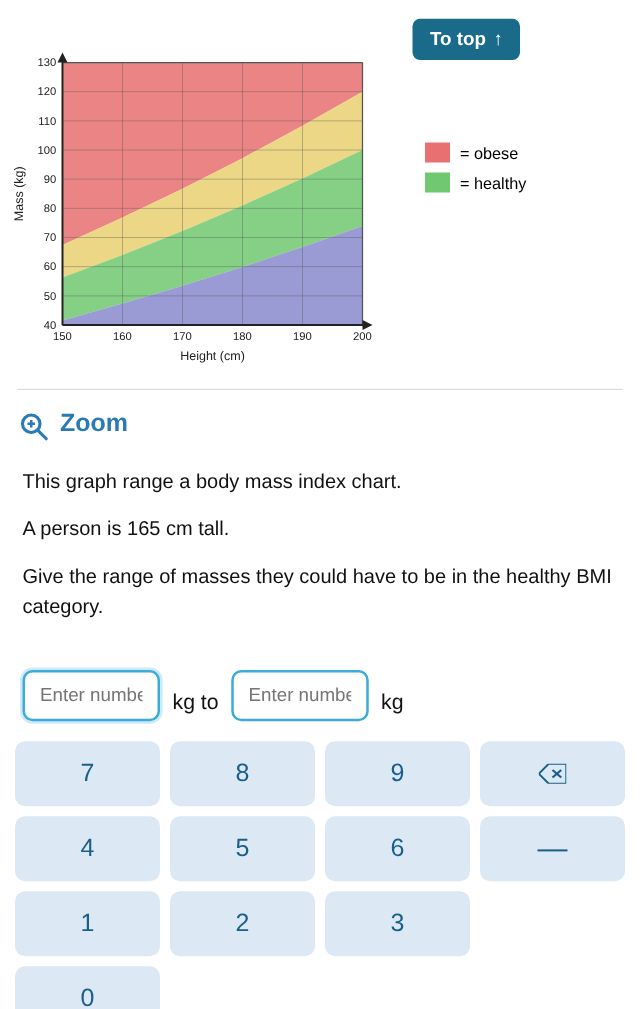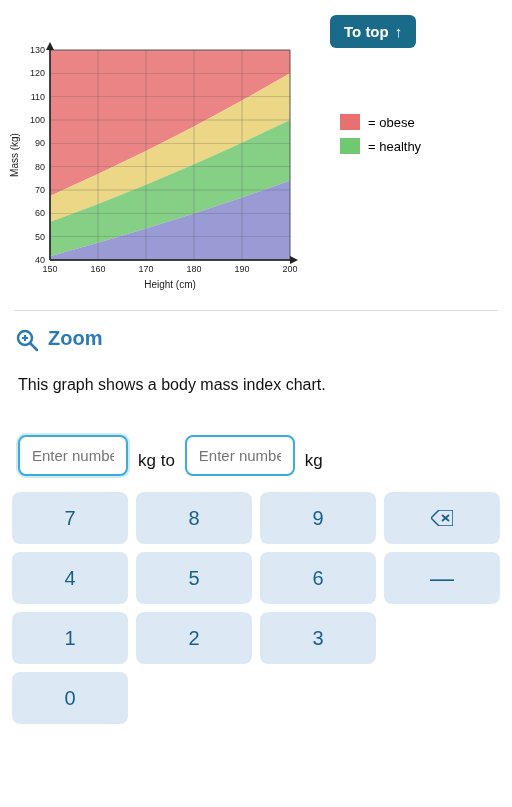--- a/index.html
+++ b/index.html
@@ -260,21 +260,23 @@
   <svg class="zoom-icon" viewBox="0 0 26 26">
     <circle cx="11" cy="11" r="7" fill="none" stroke="#2a7bb5" stroke-width="2.5"></circle>
     <line x1="16.5" y1="16.5" x2="23" y2="23" stroke="#2a7bb5" stroke-width="2.5" stroke-linecap="round"></line>
     <line x1="8" y1="11" x2="14" y2="11" stroke="#2a7bb5" stroke-width="2"></line>
     <line x1="11" y1="8" x2="11" y2="14" stroke="#2a7bb5" stroke-width="2"></line>
   </svg>
   <span>Zoom</span>
 </div>
 
 <div class="content">
-  <p>This graph shows a body mass index chart.</p>
+  <p>This graph range a body mass index chart.</p>
+  <p>A person is 165 cm tall.</p>
+  <p>Give the range of masses they could have to be in the healthy BMI category.</p>
 </div>
 
 <div class="input-row">
   <input class="num-input active" type="text" placeholder="Enter number" style="">
   <span class="kg-label">kg to</span>
   <input class="num-input" type="text" placeholder="Enter number" style="">
   <span class="kg-label">kg</span>
 </div>
 
 <div class="keypad">

